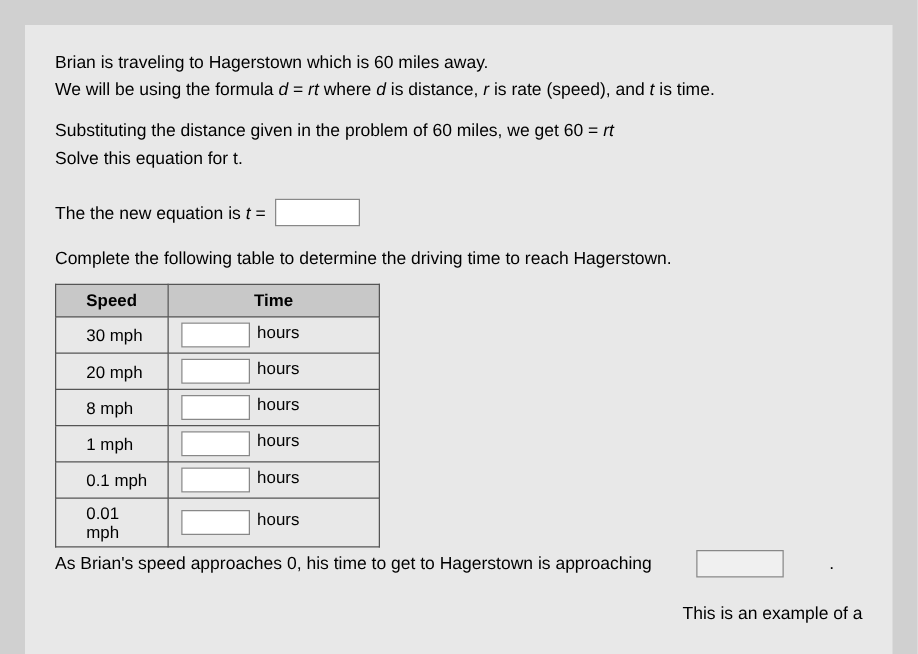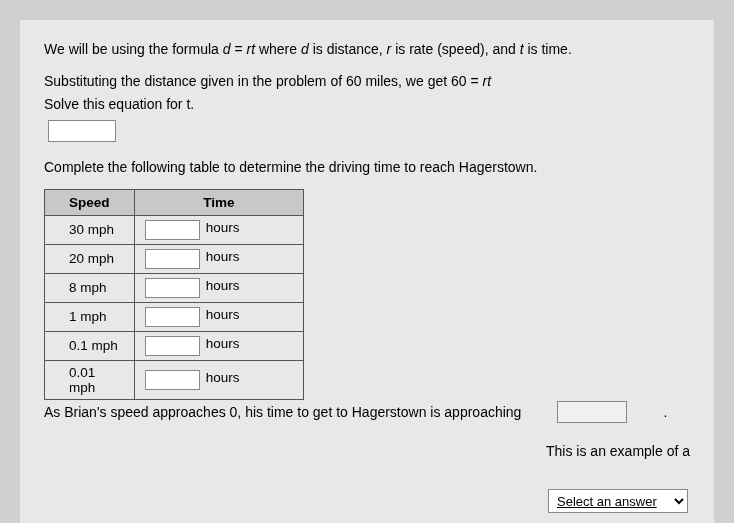--- a/index.html
+++ b/index.html
@@ -17,21 +17,21 @@
       background: #e8e8e8;
       width: 734px;
       min-height: 523px;
       padding: 18px 24px 18px 24px;
     }
     .intro-text {
       margin-bottom: 10px;
       line-height: 1.6;
     }
     .subst-text {
-      margin-bottom: 5px;
+      margin-bottom: 21px;
       line-height: 1.6;
     }
     .equation-line {
       display: flex;
       align-items: center;
       margin-bottom: 14px;
       line-height: 1.6;
     }
     .input-box {
       border: 1px solid #888;
@@ -119,33 +119,37 @@
       text-decoration: underline;
     }
     .italic { font-style: italic; }
   </style>
 </head>
 <body>
 
 <div class="page">
 
   <div class="intro-text">
+    <div>Brian is traveling to Hagerstown which is 60 miles away.</div>
     <div>
       We will be using the formula <span class="italic">d</span> = <span class="italic">rt</span> where <span class="italic">d</span> is distance, <span class="italic">r</span> is rate (speed), and <span class="italic">t</span> is time.
     </div>
   </div>
 
   <div class="subst-text">
     <div>
       Substituting the distance given in the problem of 60 miles, we get 60 = <span class="italic">rt</span>
     </div>
     <div>Solve this equation for t.</div>
   </div>
 
   <div class="equation-line">
+    <span>
+      The the new equation is <span class="italic">t</span> =&nbsp;
+    </span>
     <span class="input-box"></span>
   </div>
 
   <div class="complete-text">Complete the following table to determine the driving time to reach Hagerstown.</div>
 
   <table>
     <thead>
       <tr>
         <th>Speed</th>
         <th>Time</th>

